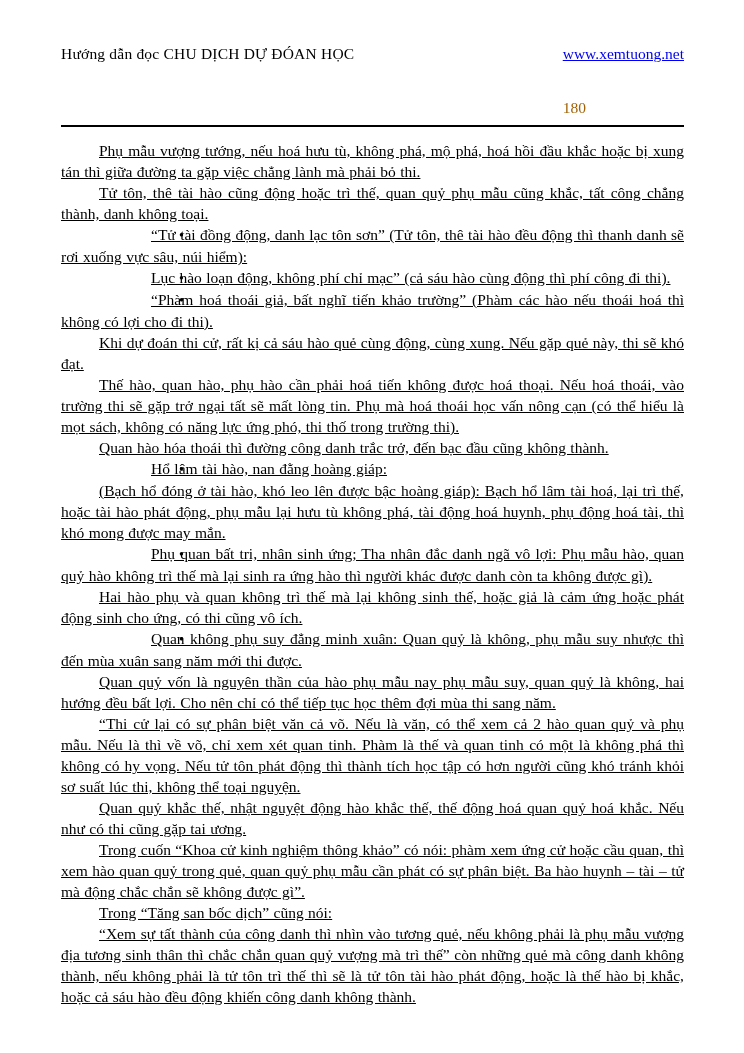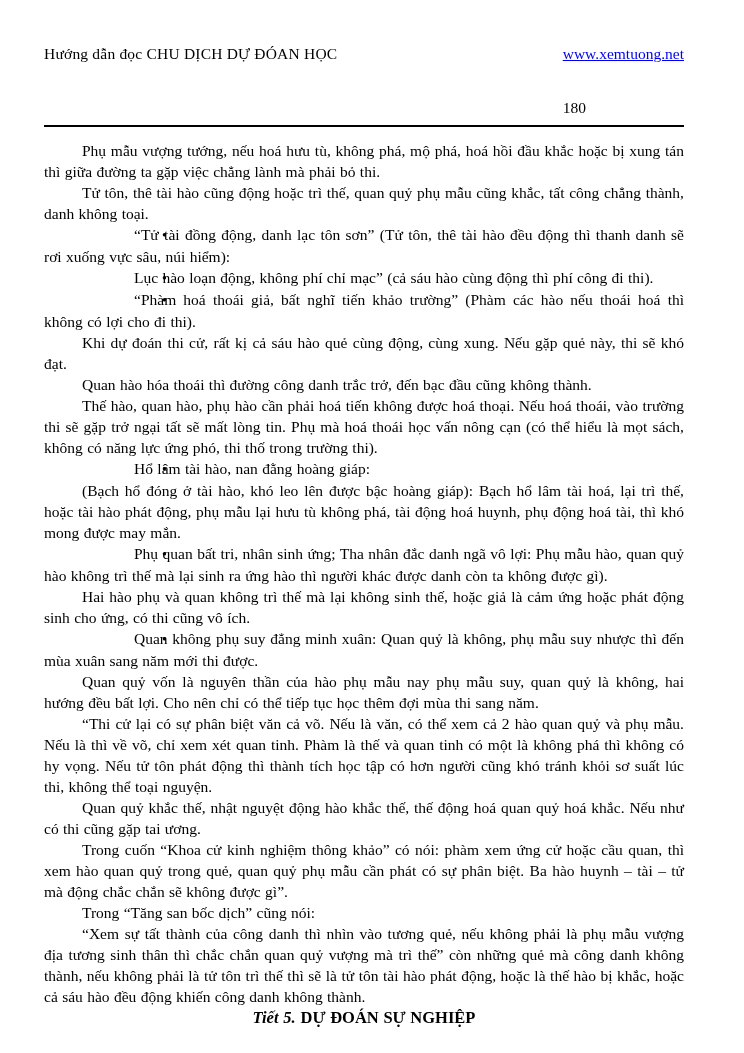--- a/index.html
+++ b/index.html
@@ -11,21 +11,21 @@
     width: 744px;
     height: 1053px;
     overflow: hidden;
     color: #000000;
     font-family: "Liberation Serif", serif;
   }
   .page {
     box-sizing: border-box;
     width: 744px;
     height: 886px;
-    padding: 44px 60px 0 44px;
+    padding: 44px 60px 0 61px;
   }
   .page-header {
     display: flex;
     align-items: baseline;
     justify-content: space-between;
     font-size: 15.5px;
     line-height: 20px;
     white-space: nowrap;
   }
   .h-title { letter-spacing: 0.2px; }
@@ -33,36 +33,37 @@
     display: flex;
     align-items: baseline;
     gap: 34px;
     flex-direction: column;
   }
   .h-link {
     color: #0000ee;
     text-decoration: underline;
     cursor: pointer;
   }
-  .h-page { color: #000000; }
+  .h-page { color: #a16207; }
   .rule {
     border: none;
     border-top: 2px solid #000000;
     margin: 7px 0 0 0;
   }
   .doc-body {
     margin-top: 13px;
   }
   .para {
     margin: 0;
     font-size: 15.5px;
     line-height: 21px;
     text-align: justify;
     text-indent: 38px;
     word-spacing: 0.5px;
+    text-decoration: underline;
   }
   .para.bullet {
     text-indent: 59px;
   }
   .dot {
     display: inline-block;
     width: 31px;
     font-size: 14px;
   }
   .section-title {
@@ -93,31 +94,28 @@
 
   <hr class="rule" style="border-top-color: rgb(0, 0, 0);">
 
   <main class="doc-body">
     <p class="para"><span class="btext">Phụ mẫu vượng tướng, nếu hoá hưu tù, không phá, mộ phá, hoá hồi đầu khắc hoặc bị xung tán thì giữa đường ta gặp việc chẳng lành mà phải bỏ thi.</span></p>
       <p class="para"><span class="btext">Tử tôn, thê tài hào cũng động hoặc trì thế, quan quỷ phụ mẫu cũng khắc, tất công chẳng thành, danh không toại.</span></p>
       <p class="para bullet"><span class="dot">•</span><span class="btext">“Tử tài đồng động, danh lạc tôn sơn” (Tử tôn, thê tài hào đều động thì thanh danh sẽ rơi xuống vực sâu, núi hiểm):</span></p>
       <p class="para bullet"><span class="dot">•</span><span class="btext">Lục hào loạn động, không phí chỉ mạc” (cả sáu hào cùng động thì phí công đi thi).</span></p>
       <p class="para bullet"><span class="dot">•</span><span class="btext">“Phàm hoá thoái giả, bất nghĩ tiến khảo trường” (Phàm các hào nếu thoái hoá thì không có lợi cho đi thi).</span></p>
       <p class="para"><span class="btext">Khi dự đoán thi cử, rất kị cả sáu hào quẻ cùng động, cùng xung. Nếu gặp quẻ này, thi sẽ khó đạt.</span></p>
+      <p class="para"><span class="btext">Thế hào, quan hào, phụ hào cần phải hoá tiến không được hoá thoại. Nếu hoá thoái, vào trường thi sẽ gặp trở ngại tất sẽ mất lòng tin. Phụ mà hoá thoái học vấn nông cạn (có thể hiểu là mọt sách, không có năng lực ứng phó, thi thố trong trường thi).</span></p>
       <p class="para"><span class="btext">Quan hào hóa thoái thì đường công danh trắc trở, đến bạc đầu cũng không thành.</span></p>
-      <p class="para"><span class="btext">Thế hào, quan hào, phụ hào cần phải hoá tiến không được hoá thoại. Nếu hoá thoái, vào trường thi sẽ gặp trở ngại tất sẽ mất lòng tin. Phụ mà hoá thoái học vấn nông cạn (có thể hiểu là mọt sách, không có năng lực ứng phó, thi thố trong trường thi).</span></p>
       <p class="para bullet"><span class="dot">•</span><span class="btext">Hổ lâm tài hào, nan đằng hoàng giáp:</span></p>
       <p class="para"><span class="btext">(Bạch hổ đóng ở tài hào, khó leo lên được bậc hoàng giáp): Bạch hổ lâm tài hoá, lại trì thế, hoặc tài hào phát động, phụ mẫu lại hưu tù không phá, tài động hoá huynh, phụ động hoá tài, thì khó mong được may mắn.</span></p>
       <p class="para bullet"><span class="dot">•</span><span class="btext">Phụ quan bất tri, nhân sinh ứng; Tha nhân đắc danh ngã vô lợi: Phụ mẫu hào, quan quỷ hào không trì thế mà lại sinh ra ứng hào thì người khác được danh còn ta không được gì).</span></p>
       <p class="para"><span class="btext">Hai hào phụ và quan không trì thế mà lại không sinh thế, hoặc giả là cảm ứng hoặc phát động sinh cho ứng, có thi cũng vô ích.</span></p>
       <p class="para bullet"><span class="dot">•</span><span class="btext">Quan không phụ suy đẳng minh xuân: Quan quỷ là không, phụ mẫu suy nhược thì đến mùa xuân sang năm mới thi được.</span></p>
       <p class="para"><span class="btext">Quan quỷ vốn là nguyên thần của hào phụ mẫu nay phụ mẫu suy, quan quỷ là không, hai hướng đều bất lợi. Cho nên chỉ có thể tiếp tục học thêm đợi mùa thi sang năm.</span></p>
       <p class="para"><span class="btext">“Thi cử lại có sự phân biệt văn cả võ. Nếu là văn, có thể xem cả 2 hào quan quỷ và phụ mẫu. Nếu là thì về võ, chỉ xem xét quan tinh. Phàm là thế và quan tinh có một là không phá thì không có hy vọng. Nếu tử tôn phát động thì thành tích học tập có hơn người cũng khó tránh khỏi sơ suất lúc thi, không thể toại nguyện.</span></p>
       <p class="para"><span class="btext">Quan quỷ khắc thế, nhật nguyệt động hào khắc thế, thế động hoá quan quỷ hoá khắc. Nếu như có thi cũng gặp tai ương.</span></p>
       <p class="para"><span class="btext">Trong cuốn “Khoa cử kinh nghiệm thông khảo” có nói: phàm xem ứng cử hoặc cầu quan, thì xem hào quan quỷ trong quẻ, quan quỷ phụ mẫu cần phát có sự phân biệt. Ba hào huynh – tài – tử mà động chắc chắn sẽ không được gì”.</span></p>
       <p class="para"><span class="btext">Trong “Tăng san bốc dịch” cũng nói:</span></p>
       <p class="para"><span class="btext">“Xem sự tất thành của công danh thì nhìn vào tương quẻ, nếu không phải là phụ mẫu vượng địa tương sinh thân thì chắc chắn quan quỷ vượng mà trì thế” còn những quẻ mà công danh không thành, nếu không phải là tử tôn trì thế thì sẽ là tử tôn tài hào phát động, hoặc là thế hào bị khắc, hoặc cả sáu hào đều động khiến công danh không thành.</span></p>
-      <p class="para section-title">
-      <span class="t-prefix">Tiết 5.</span><span class="t-main">DỰ ĐOÁN SỰ NGHIỆP</span>
-    </p>
   </main>
 
 </div>
 
 </body></html>

